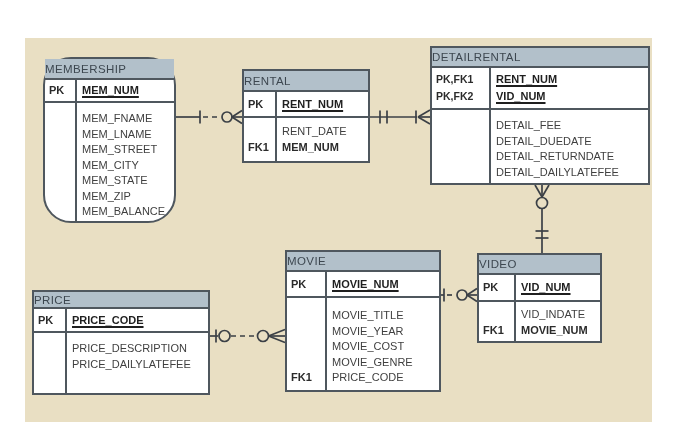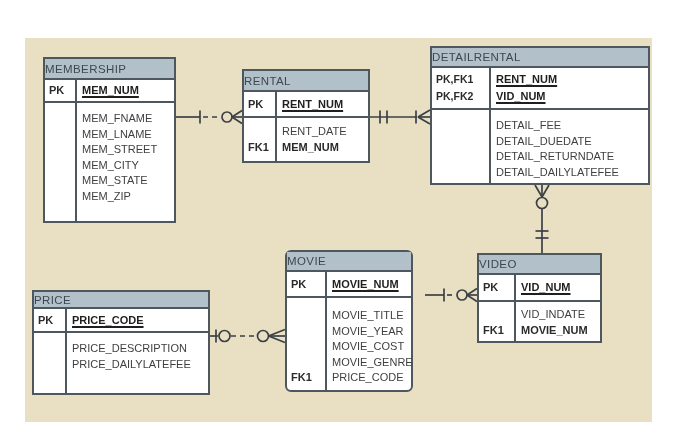--- a/index.html
+++ b/index.html
@@ -101,21 +101,21 @@
       <line x1="231" y1="336" x2="257" y2="336" stroke-dasharray="5 4"></line>
       <circle cx="263" cy="336" r="5.5"></circle>
       <g>
         <line x1="268.5" y1="336" x2="285" y2="329.5"></line>
         <line x1="268.5" y1="336" x2="285" y2="336"></line>
         <line x1="268.5" y1="336" x2="285" y2="342.5"></line>
       </g>
     </g>
   </svg>
 
-  <div class="entity" style="left:43px;top:57px;width:133px;height:166px;--kw:30px;--hh:21px;">
+  <div class="entity" style="left:43px;top:57px;width:133px;height:166px;border-radius:28px;--kw:30px;--hh:21px;">
     <div class="e-header">
       <span>MEMBERSHIP</span>
     </div>
     <div class="e-sec pk-sec" style="height:23px;">
       <div class="e-ln">
         <span class="e-key">PK</span>
         <span class="e-attr pkattr">MEM_NUM</span>
       </div>
     </div>
     <div class="e-sec body-sec">
@@ -138,20 +138,21 @@
       <div class="e-ln">
           <span class="e-key"></span>
           <span class="e-attr">MEM_STATE</span>
         </div>
       <div class="e-ln">
           <span class="e-key"></span>
           <span class="e-attr">MEM_ZIP</span>
         </div>
       <div class="e-ln">
           <span class="e-key"></span>
+          <span class="e-attr">MEM_BALANCE</span>
         </div>
     </div>
     <div class="vline" style="left:30px;top:21px;"></div>
   </div>
 
   <div class="entity" style="left:242px;top:69px;width:128px;height:94px;--kw:31px;--hh:21px;">
     <div class="e-header">
       <span>RENTAL</span>
     </div>
     <div class="e-sec pk-sec" style="height:26px;">
@@ -201,21 +202,21 @@
           <span class="e-attr">DETAIL_RETURNDATE</span>
         </div>
       <div class="e-ln">
           <span class="e-key"></span>
           <span class="e-attr">DETAIL_DAILYLATEFEE</span>
         </div>
     </div>
     <div class="vline" style="left:57px;top:20px;"></div>
   </div>
 
-  <div class="entity" style="left:285px;top:250px;width:128px;height:142px;border-radius:6px;--kw:38px;--hh:20px;">
+  <div class="entity" style="left:285px;top:250px;width:156px;height:142px;--kw:38px;--hh:20px;">
     <div class="e-header">
       <span>MOVIE</span>
     </div>
     <div class="e-sec pk-sec" style="height:26px;">
       <div class="e-ln">
         <span class="e-key">PK</span>
         <span class="e-attr pkattr">MOVIE_NUM</span>
       </div>
     </div>
     <div class="e-sec body-sec" style="padding-top:10px;">

